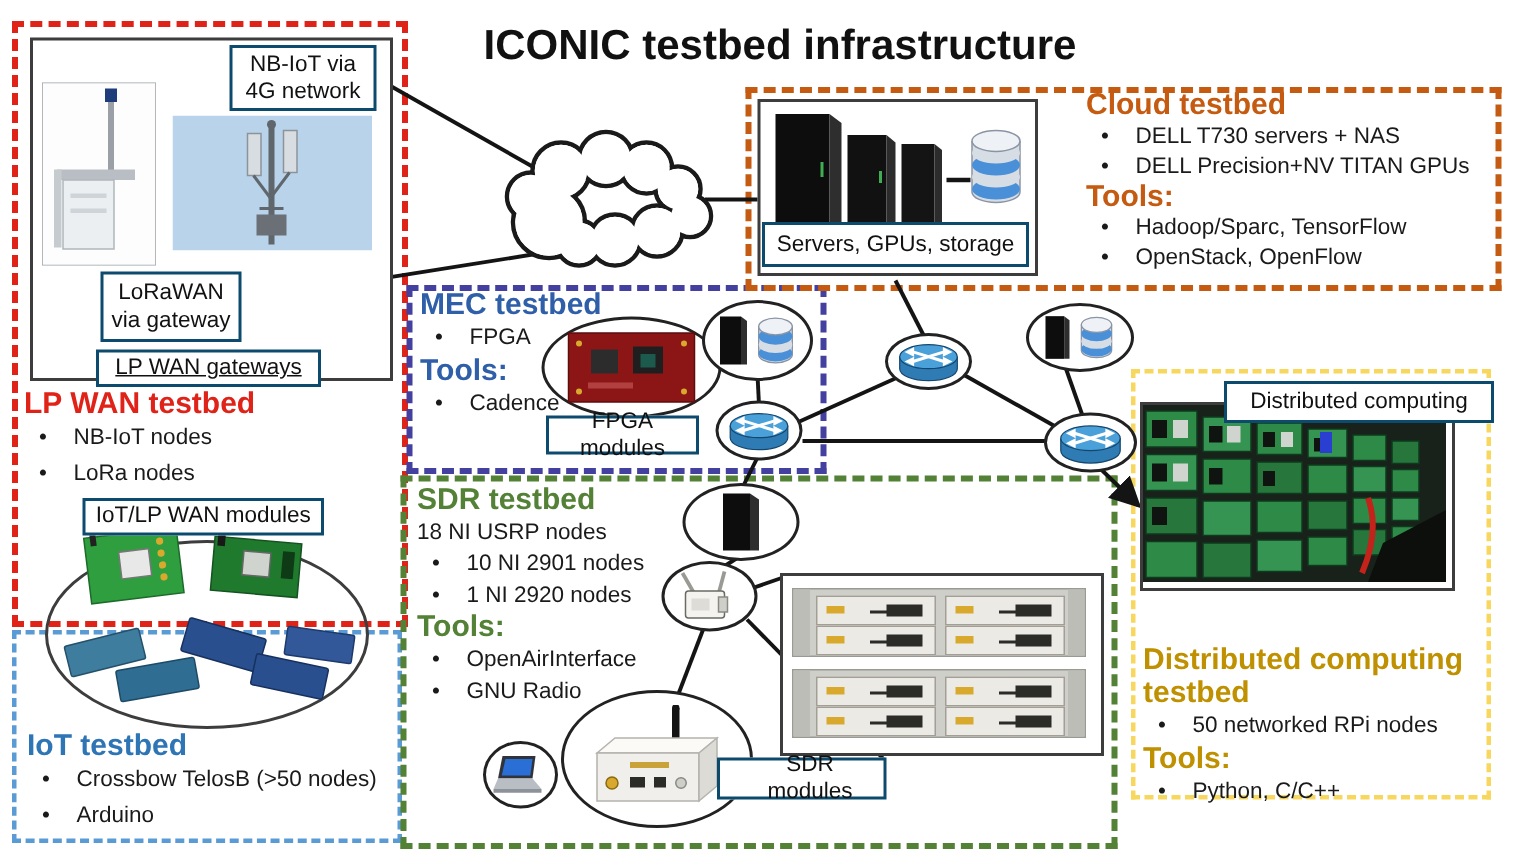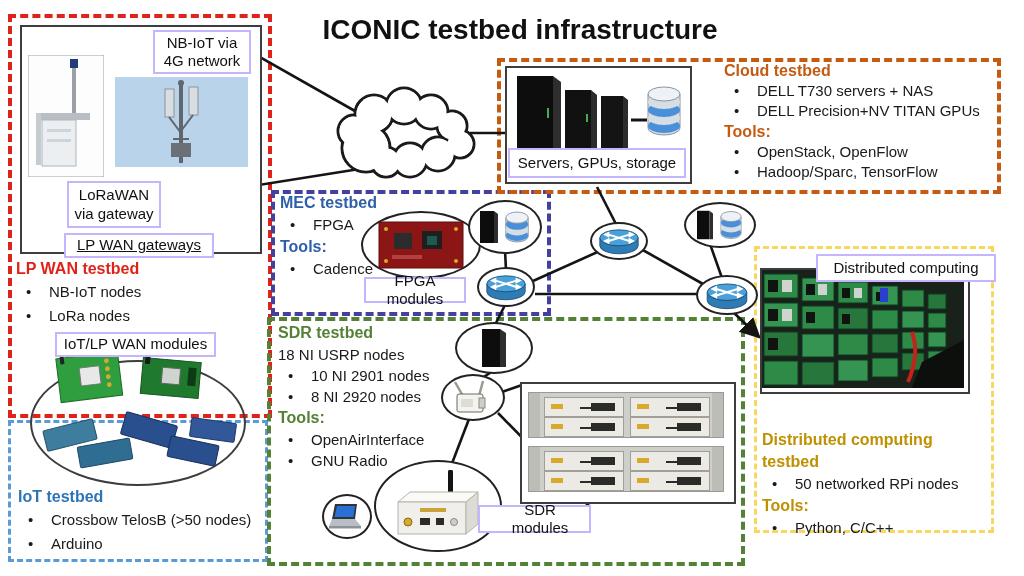--- a/index.html
+++ b/index.html
@@ -1,26 +1,26 @@
 <!DOCTYPE html>
 <html><head>
 <meta charset="utf-8">
 <style>
   html,body{margin:0;padding:0;background:#fff;}
   #canvas{position:relative;width:1024px;height:576px;background:#fff;overflow:hidden;
           font-family:"Liberation Sans",sans-serif;color:#1a1a1a;}
   .abs{position:absolute;}
   .dash{position:absolute;border-style:dashed;z-index:1;background:transparent;}
   .solidbox{position:absolute;border:2px solid #3d3d3d;background:#fff;z-index:3;}
-  .callout{position:absolute;background:#fff;border:2px solid #c4b5fd;display:flex;align-items:center;
+  .callout{position:absolute;background:#fff;border:2px solid #0c4a6e;display:flex;align-items:center;
            justify-content:center;text-align:center;font-size:15px;line-height:1.22;color:#111;z-index:6;padding:1px 4px;box-sizing:border-box;}
   .circle{position:absolute;background:#fff;border:2px solid #222;border-radius:50%;display:flex;
           align-items:center;justify-content:center;z-index:5;box-sizing:border-box;gap:4px;}
   .sec{position:absolute;z-index:6;font-size:15px;line-height:21px;}
-  .sec .t{font-weight:bold;font-size:16px;line-height:22px;}
+  .sec .t{font-weight:bold;font-size:20px;line-height:22px;}
   .b{position:relative;padding-left:33px;}
   .b::before{content:"•";position:absolute;left:10px;}
   .lines{position:absolute;left:0;top:0;z-index:2;}
   .photo{position:absolute;z-index:4;}
   .mod{position:absolute;width:78px;height:18px;background:#eceae4;border:1px solid #a39f97;}
   .mod::before{content:"";position:absolute;left:6px;top:6px;width:12px;height:5px;background:#d8a92c;}
   .mod::after{content:"";position:absolute;right:8px;top:5px;width:24px;height:8px;background:#2b2b28;box-shadow:-14px 1px 0 -3px #2b2b28;}
   .shelf{position:absolute;left:6px;width:196px;height:46px;background:#cfcfc9;border:1px solid #9a9a94;box-sizing:border-box;}
   .flange{position:absolute;top:0;width:11px;height:44px;background:#bdbdb7;}
   .board{position:absolute;z-index:4;border-radius:2px;}
@@ -189,22 +189,22 @@
   </svg>
   <div class="callout" style="left:508px;top:148px;width:178px;height:30px;">
       <span>Servers, GPUs, storage</span>
     </div>
 
   <div class="sec" style="left:724px;top:60px;width:268px;line-height:20px;">
     <div class="t" style="color:#c55a11;line-height:21px;">Cloud testbed</div>
     <div class="b">DELL T730 servers + NAS</div>
     <div class="b">DELL Precision+NV TITAN GPUs</div>
     <div class="t" style="color:#c55a11;line-height:21px;">Tools:</div>
+    <div class="b">Hadoop/Sparc, TensorFlow</div>
     <div class="b">OpenStack, OpenFlow</div>
-    <div class="b">Hadoop/Sparc, TensorFlow</div>
   </div>
 
   <div class="sec" style="left:280px;top:192px;width:175px;line-height:22px;">
     <div class="t" style="color:#2e5fa8;">MEC testbed</div>
     <div class="b">FPGA</div>
     <div class="t" style="color:#2e5fa8;">Tools:</div>
     <div class="b">Cadence</div>
   </div>
 
   <div class="circle" style="left:361px;top:211px;width:120px;height:68px;">
@@ -298,21 +298,21 @@
       <ellipse cx="15" cy="22" rx="12" ry="6" fill="#d7dde5"></ellipse>
       <ellipse cx="15" cy="16" rx="12" ry="6" fill="#4a90d9"></ellipse>
       <ellipse cx="15" cy="9" rx="12" ry="6" fill="#eef1f5" stroke="#8a94a3"></ellipse>
     </svg>
   </div>
 
   <div class="sec" style="left:278px;top:322px;width:200px;line-height:21px;">
     <div class="t" style="color:#538135;">SDR testbed</div>
     <div>18 NI USRP nodes</div>
     <div class="b">10 NI 2901 nodes</div>
-    <div class="b">8 NI 2920 nodes</div>
+    <div class="b">1 NI 2920 nodes</div>
     <div class="t" style="color:#538135;">Tools:</div>
     <div class="b">OpenAirInterface</div>
     <div class="b">GNU Radio</div>
   </div>
 
   <div class="circle" style="left:455px;top:322px;width:78px;height:52px;">
     <svg width="30" height="42" viewBox="0 0 30 42">
       <rect x="3" y="2" width="18" height="38" fill="#0d0d0d"></rect>
       <polygon points="21,2 27,6 27,40 21,40" fill="#2e2e2e"></polygon>
     </svg>

